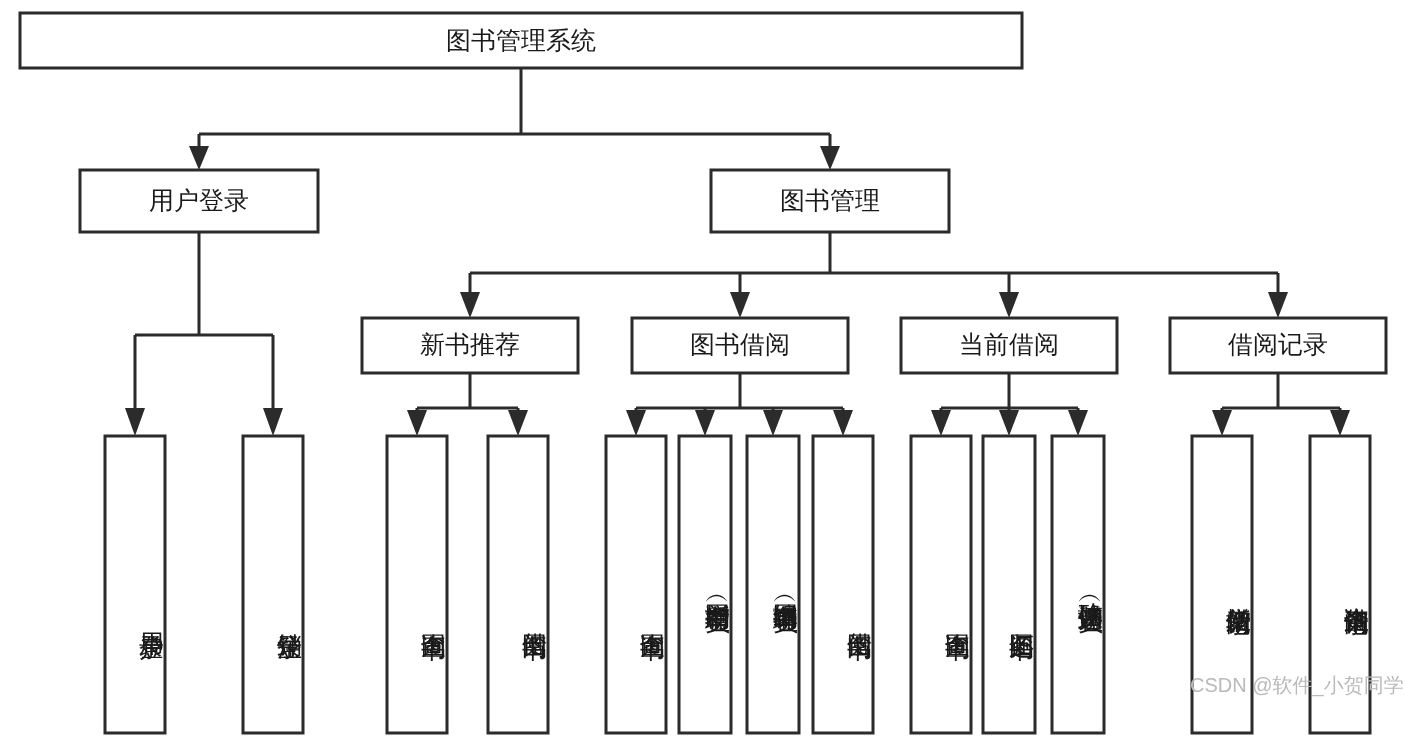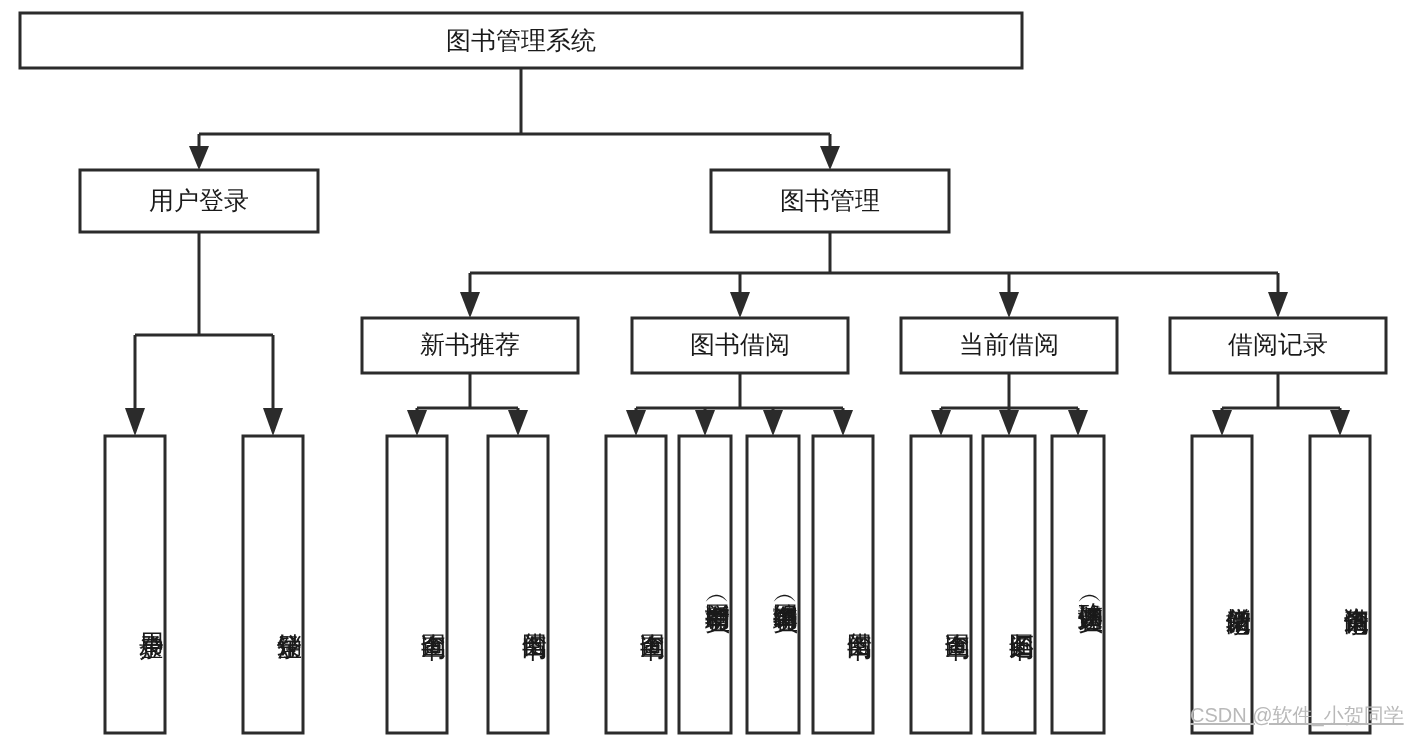--- a/index.html
+++ b/index.html
@@ -198,15 +198,15 @@
   <div class="leaf-label" style="left:747px; top:443px; width:52px; height:288px;">编辑图书（管理员）</div>
   <div class="leaf-label" style="left:813px; top:500px; width:60px; height:230px;">借阅图书</div>
 
   <div class="leaf-label" style="left:911px; top:500px; width:60px; height:230px;">查询图书</div>
   <div class="leaf-label" style="left:983px; top:500px; width:52px; height:230px;">归还图书</div>
   <div class="leaf-label" style="left:1052px; top:443px; width:52px; height:288px;">确认归还（管理员）</div>
 
   <div class="leaf-label" style="left:1192px; top:465px; width:60px; height:250px;">新增借阅记录</div>
   <div class="leaf-label" style="left:1310px; top:465px; width:60px; height:250px;">查询借阅记录</div>
 
-  <div class="watermark" style="left:1190px; top:702px;text-decoration:underline;">CSDN @软件_小贺同学</div>
+  <div class="watermark" style="left:1190px; top:672px;">CSDN @软件_小贺同学</div>
 
 </div>
 
 </body></html>

